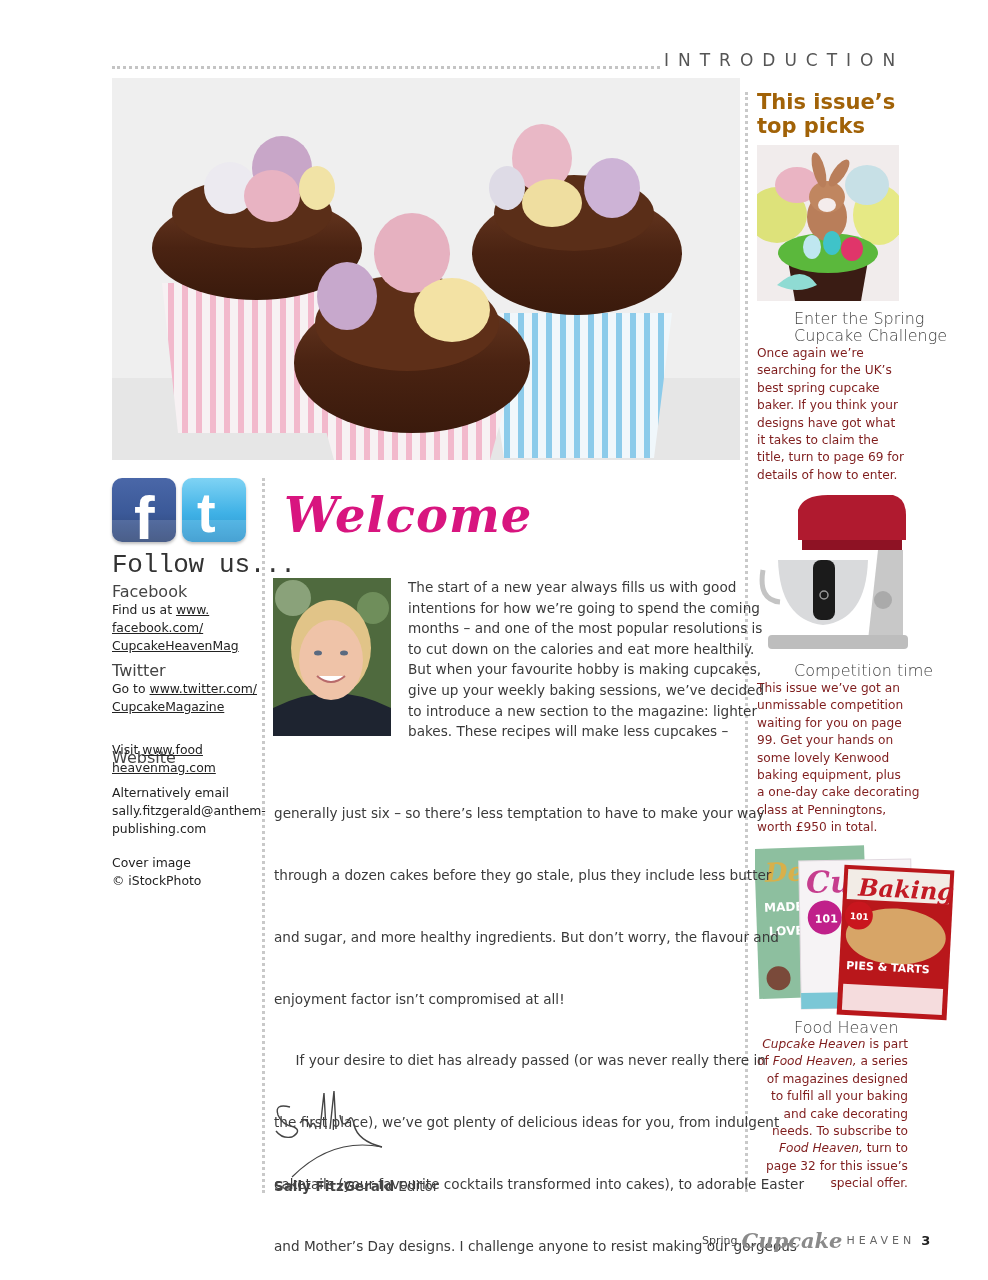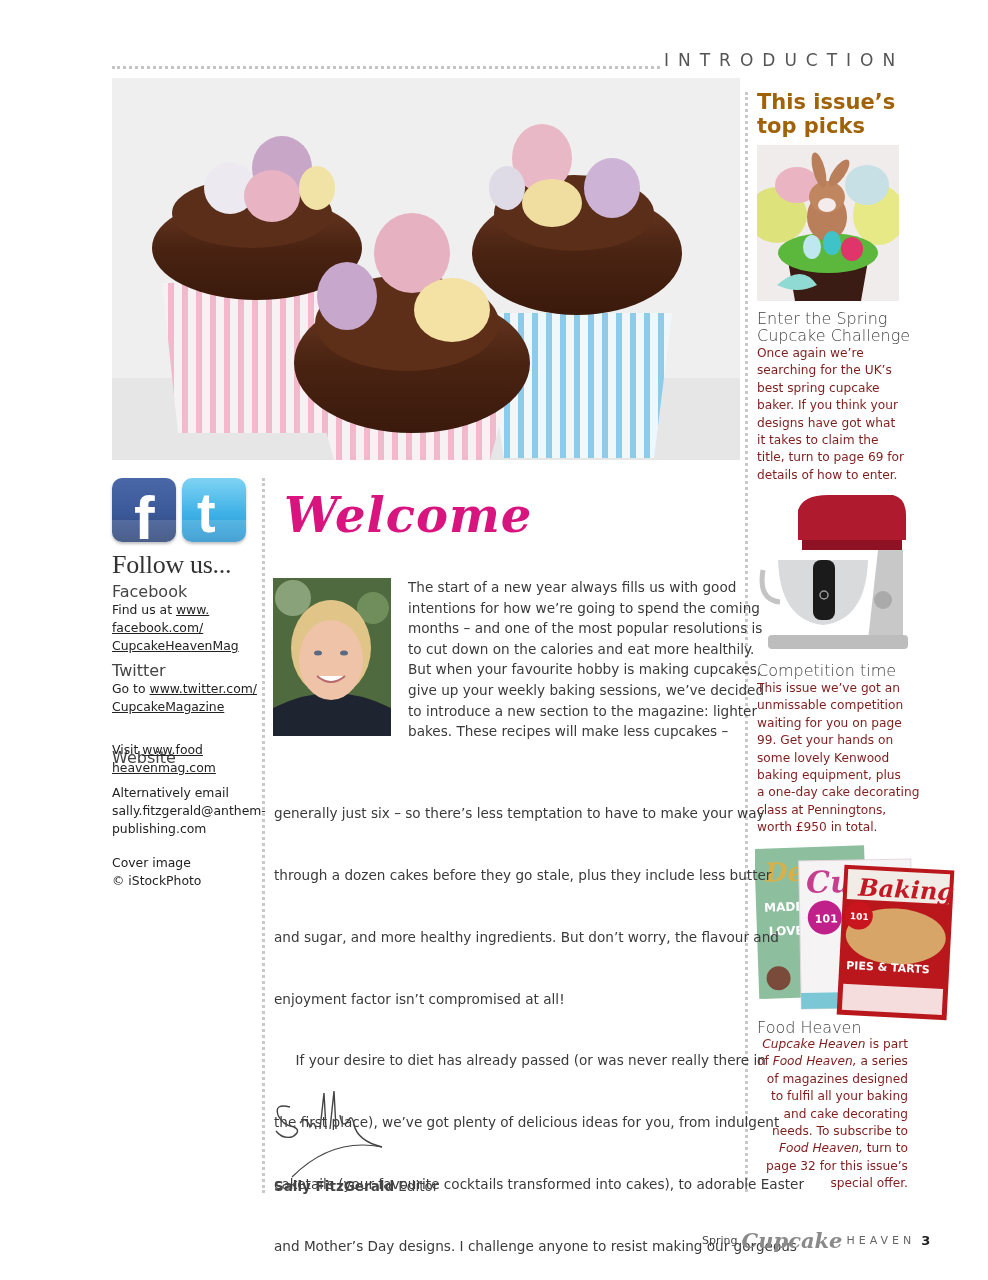--- a/index.html
+++ b/index.html
@@ -15,35 +15,35 @@
   
   .hero { left: 112px; top: 78px; width: 628px; height: 382px; overflow: hidden; background: linear-gradient(180deg, #f4f4f4 0%, #ededed 60%, #e3e3e3 100%); }
 
   
   .vdots-right { left: 745px; top: 92px; height: 1100px; width: 0; border-left: 3px dotted #c9c9c9; }
   .vdots-left { left: 262px; top: 478px; height: 715px; width: 0; border-left: 3px dotted #c9c9c9; }
 
   
   .picks-title { left: 757px; top: 90px; font-size: 21px; font-weight: bold; color: #a16207; line-height: 24px; font-family: "DejaVu Sans", sans-serif; }
   .sidebar-img { position: absolute; overflow: hidden; }
-  .side-head { position: absolute; font-size: 16px; color: #444; line-height: 17px; font-family: "DejaVu Sans", sans-serif; font-weight: 300; }
+  .side-head { position: absolute; font-size: 16px; color: #444; line-height: 17px; font-family: "DejaVu Sans", sans-serif; font-weight: 300; margin-left: 37px; }
   .side-body { position: absolute; font-size: 12.2px; line-height: 17.4px; color: #7f1d1d; font-family: "DejaVu Sans", sans-serif; }
   .side-body i { font-style: italic; }
 
   
   .social-icons { left: 112px; top: 478px; height: 66px; display: flex; gap: 6px; }
   .social { width: 64px; height: 64px; border-radius: 10px; position: relative; overflow: hidden; box-shadow: 0 2px 3px rgba(0,0,0,0.25); }
   .fb { background: linear-gradient(180deg, #4a67a8 0%, #3b5998 55%, #2d4476 100%); }
   .tw { background: linear-gradient(180deg, #7fd3f4 0%, #3fb1e6 55%, #2a93cc 100%); }
   .social span { position: absolute; color: #fff; font-weight: bold; font-family: "Liberation Sans", sans-serif; }
   .fb span { font-size: 62px; left: 22px; top: 4px; }
   .tw span { font-size: 56px; left: 15px; top: 2px; color: #ffffff; }
   .social::after { content: ""; position: absolute; left: 0; right: 0; bottom: 0; height: 22px; background: rgba(255,255,255,0.14); }
 
-  .follow-title { left: 112px; top: 550px; font-size: 26px; color: #333; font-weight: 300; font-family: Liberation Serif, serif; letter-spacing: -0.3px; }
+  .follow-title { left: 112px; top: 550px; font-size: 26px; color: #333; font-weight: 300; font-family: Liberation Mono, monospace; letter-spacing: -0.3px; }
   .left-head { position: absolute; left: 112px; font-size: 16px; color: #444; font-family: "DejaVu Sans", sans-serif; }
   .left-body { position: absolute; left: 112px; font-size: 12.4px; line-height: 18px; color: #222; font-family: "DejaVu Sans", sans-serif; width: 150px; }
   .left-body u { text-decoration: underline; margin-top: 27px; }
 
   
   .welcome { left: 284px; top: 470px; font-size: 48px; color: #d8157f; font-family: "DejaVu Serif", serif; font-style: italic; font-weight: bold; letter-spacing: 1px; line-height: 90px; }
 
   
   .author-photo { left: 273px; top: 578px; width: 118px; height: 158px; overflow: hidden; }
 

